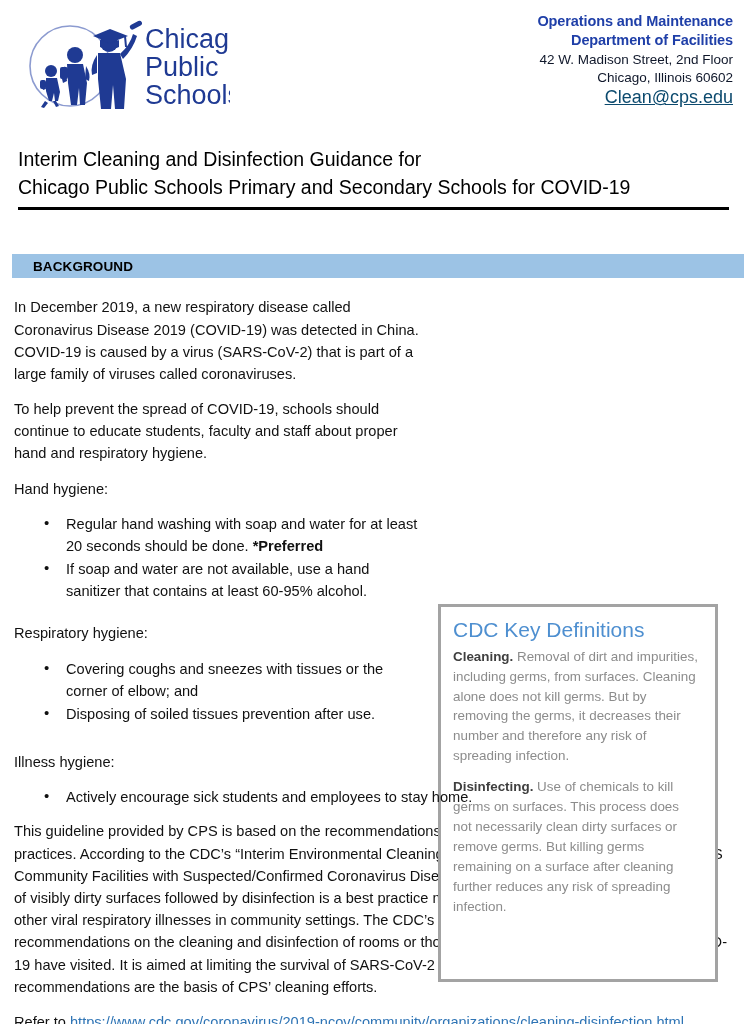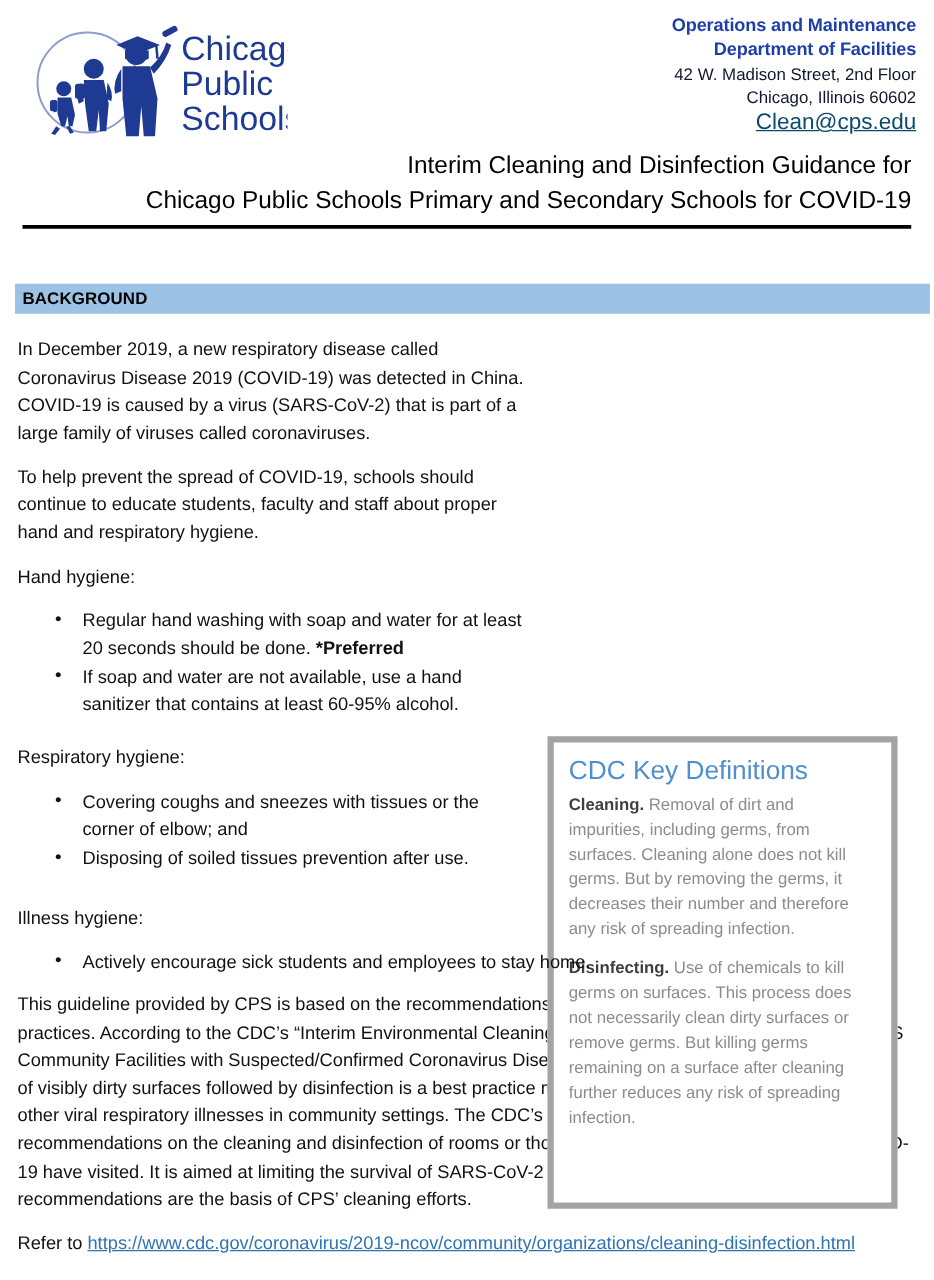--- a/index.html
+++ b/index.html
@@ -55,39 +55,40 @@
   .contact-email {
     font-size: 18px;
     color: #0c4a6e;
     text-decoration: underline;
     white-space: nowrap;
     display: inline-block;
   }
 
   
   .title-block {
-    text-align: right;
+    text-align: left;
+    margin-top: 28px;
     padding: 0 18px;
   }
   .title-line {
     font-size: 19.5px;
     line-height: 1.42;
     color: #000;
   }
   .title-rule {
     border: none;
     border-top: 3px solid #000;
     margin: 6px 18px 0 18px;
   }
 
   
   .section-bar {
     background: #9CC3E5;
     margin: 44px 3px 0 12px;
-    padding: 3px 0 3px 6px;
+    padding: 3px 0 3px 21px;
     box-sizing: border-box;
   }
   .section-bar-label {
     font-weight: bold;
     font-size: 13.5px;
     letter-spacing: 0.1px;
     color: #000;
   }
 
   
@@ -132,24 +133,24 @@
   .lead-in {
     margin: 0 0 2px 0;
   }
   .spacer-sm { height: 14px; }
   .spacer-xs { height: 8px; }
 
   
   .cdc-box {
     position: absolute;
     left: 438px;
-    top: 320px;
+    top: 308px;
     width: 280px;
     height: 378px;
-    border: 5px solid #a3a3a3;
+    border: 3px solid #a3a3a3;
     box-sizing: border-box;
     padding: 10px 14px 10px 12px;
     background: #ffffff;
   }
   .cdc-title {
     color: #4E8FD0;
     font-size: 21px;
     line-height: 1.2;
     margin: 0 0 4px 0;
     font-weight: normal;

